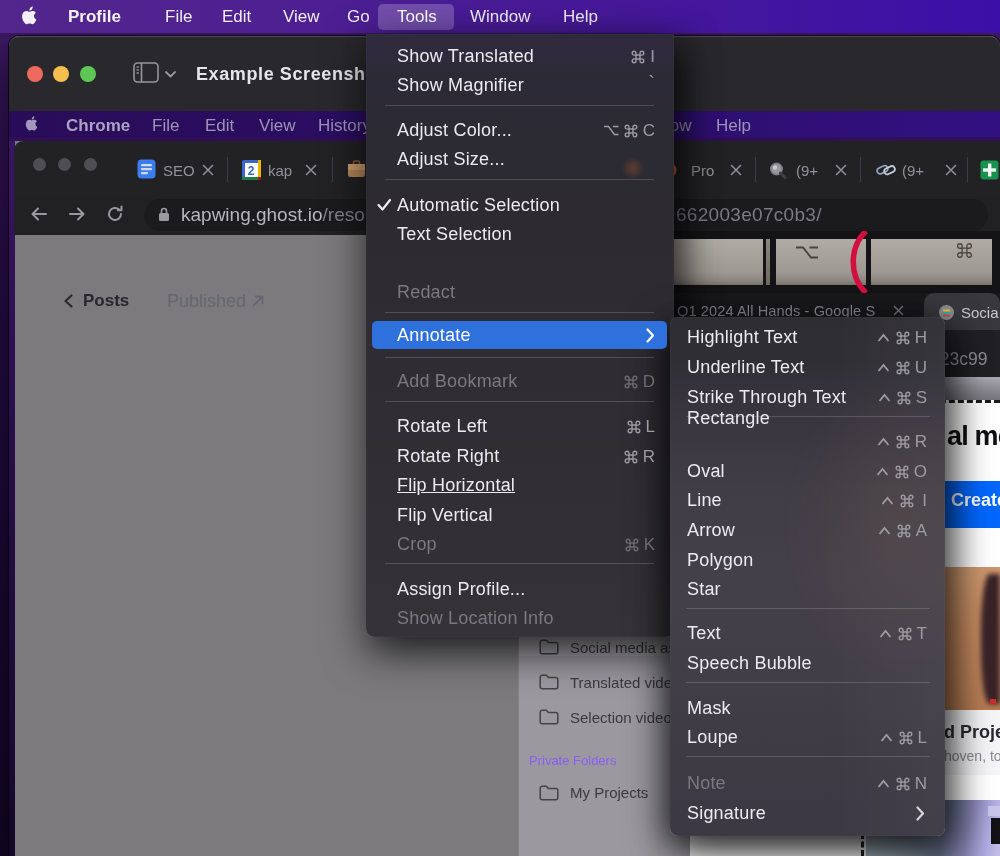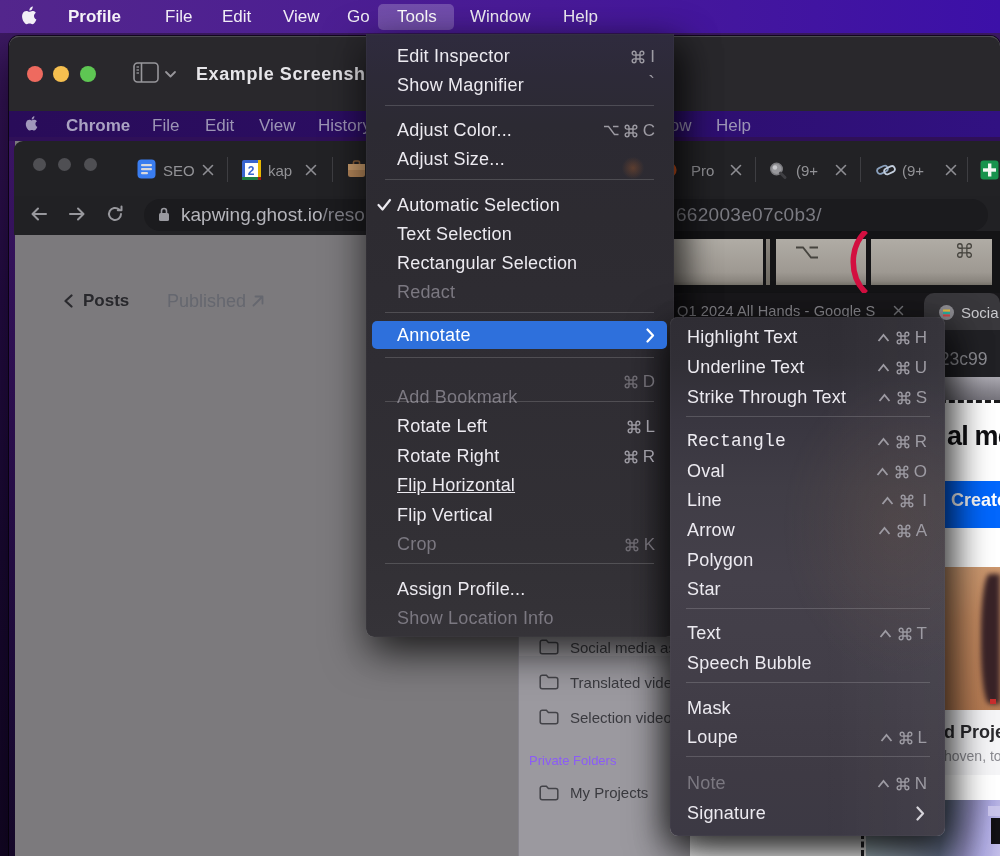--- a/index.html
+++ b/index.html
@@ -238,21 +238,21 @@
   <svg style="left:25px;top:115px;" width="14" height="17" viewBox="0 0 17 21">
     <path fill="#a198bb" d="M12.7 11.1c0-2.2 1.8-3.3 1.9-3.4-1-1.5-2.6-1.7-3.2-1.7-1.4-.1-2.7.8-3.3.8-.7 0-1.8-.8-2.9-.8-1.5 0-2.9.9-3.6 2.2-1.6 2.7-.4 6.6 1.1 8.8.7 1 1.6 2.2 2.7 2.2 1.1 0 1.5-.7 2.9-.7 1.3 0 1.7.7 2.9.7 1.2 0 2-1.1 2.7-2.1.9-1.2 1.2-2.4 1.2-2.5-.1-.1-2.4-1-2.4-3.5zM10.6 4.4c.6-.7 1-1.8.9-2.8-.9 0-1.9.6-2.5 1.3-.6.6-1 1.7-.9 2.7 1 .1 2-.5 2.5-1.2z"></path>
   </svg>
 
   <div id="menu1" style="left:366px;top:34px;width:308px;height:603px;background:linear-gradient(180deg,#2f2b3e 0%,#2d2a38 7%,#2c2a33 15%,#2d2b31 30%,#2f2d33 55%,#323035 85%,#353338 100%);border-radius:0 0 8px 8px;box-shadow:0 14px 38px 4px rgba(0,0,0,.50),14px 10px 34px -4px rgba(0,0,0,.50),0 0 1px rgba(255,255,255,.25) inset;"></div>
   <div style="left:366px;top:34px;width:308px;height:603px;border-radius:0 0 8px 8px;background:radial-gradient(circle 16px at 267px 134px, rgba(215,110,40,.28), rgba(215,110,40,0) 70%);"></div>
 
   <div id="menu2" style="left:670px;top:317px;width:275px;height:519px;background:linear-gradient(180deg,#2f2d34 0%,#312f36 9%,#393640 20%,#403d46 33%,#44404a 50%,#423e48 70%,#3e3a44 88%,#3c3944 100%);border-radius:8px;box-shadow:0 14px 38px 4px rgba(0,0,0,.50),-12px 10px 30px -6px rgba(0,0,0,.45),14px 12px 34px -4px rgba(0,0,0,.5),0 0 1px rgba(255,255,255,.25) inset;"></div>
   <div style="left:670px;top:317px;width:275px;height:519px;border-radius:8px;background:radial-gradient(150px 200px at 82% 40%, rgba(125,95,70,.18), rgba(125,95,70,0) 75%),linear-gradient(90deg, rgba(255,255,255,0) 55%, rgba(255,255,255,.035));"></div>
 
-  <div class="mi tx" style="left:397px;top:46px;">Edit Inspector</div>
+  <div class="mi tx" style="left:397px;top:46px;">Show Translated</div>
   <div class="key" style="right:345px;top:46px;">
       <svg width="16" height="16" viewBox="0 0 16 16">
         <path class="kc" d="M6 6 H10 V10 H6 Z M6 6 V4.2 A1.9 1.9 0 1 0 4.1 6.1 H6 M10 6 V4.2 A1.9 1.9 0 1 1 11.9 6.1 H10 M6 10 V11.8 A1.9 1.9 0 1 1 4.1 9.9 H6 M10 10 V11.8 A1.9 1.9 0 1 0 11.9 9.9 H10"></path>
       </svg>
       <span>I</span>
     </div>
   <div class="mi tx" style="left:397px;top:75px;">Show Magnifier</div>
   <div class="key" style="right:345px;top:73px;">
       <span style="font-size:20px;">`</span>
     </div>
@@ -267,30 +267,29 @@
       </svg>
       <span>C</span>
     </div>
   <div class="mi tx" style="left:397px;top:149px;">Adjust Size...</div>
   <div class="sep1" style="top:179px;"></div>
   <svg style="left:377px;top:198px;" width="15" height="14" viewBox="0 0 15 14">
       <path d="M1.5 7 L5.5 11.5 L13 2" fill="none" stroke="#eceaf0" stroke-width="2.2" stroke-linecap="round" stroke-linejoin="round"></path>
     </svg>
   <div class="mi tx" style="left:397px;top:195px;">Automatic Selection</div>
   <div class="mi tx" style="left:397px;top:224px;">Text Selection</div>
-  <div class="mi tx" style="left:397px;top:253px;">Rectangular Selection</div>
   <div class="mi dis tx" style="left:397px;top:282px;">Redact</div>
   <div class="sep1" style="top:312px;"></div>
   <div style="left:372px;top:321px;width:295px;height:28px;background:#2e70dc;border-radius:5px;"></div>
   <div class="mi tx" style="left:397px;top:325px;color:#ffffff;">Annotate</div>
   <svg style="left:646px;top:328px;" width="9" height="15" viewBox="0 0 9 15">
       <path d="M1.5 1.5 L7 7.5 L1.5 13.5" fill="none" stroke="#ffffff" stroke-width="2.2" stroke-linecap="round" stroke-linejoin="round"></path>
     </svg>
   <div class="sep1" style="top:357px;"></div>
-  <div class="mi dis tx" style="left:397px;top:371px;margin-top:16px;">Add Bookmark</div>
+  <div class="mi dis tx" style="left:397px;top:371px;">Add Bookmark</div>
   <div class="key dkey" style="right:345px;top:371px;">
       <svg width="16" height="16" viewBox="0 0 16 16">
         <path class="kc" d="M6 6 H10 V10 H6 Z M6 6 V4.2 A1.9 1.9 0 1 0 4.1 6.1 H6 M10 6 V4.2 A1.9 1.9 0 1 1 11.9 6.1 H10 M6 10 V11.8 A1.9 1.9 0 1 1 4.1 9.9 H6 M10 10 V11.8 A1.9 1.9 0 1 0 11.9 9.9 H10"></path>
       </svg>
       <span>D</span>
     </div>
   <div class="sep1" style="top:401px;"></div>
   <div class="mi tx" style="left:397px;top:416px;">Rotate Left</div>
   <div class="key" style="right:345px;top:416px;">
       <svg width="16" height="16" viewBox="0 0 16 16">
@@ -342,21 +341,21 @@
   <div class="key" style="right:73px;top:387px;">
       <svg width="15" height="11" viewBox="0 0 15 11">
         <path class="kc" style="stroke-width:1.8" d="M2.5 9 L7.5 3 L12.5 9"></path>
       </svg>
       <svg width="16" height="16" viewBox="0 0 16 16">
         <path class="kc" d="M6 6 H10 V10 H6 Z M6 6 V4.2 A1.9 1.9 0 1 0 4.1 6.1 H6 M10 6 V4.2 A1.9 1.9 0 1 1 11.9 6.1 H10 M6 10 V11.8 A1.9 1.9 0 1 1 4.1 9.9 H6 M10 10 V11.8 A1.9 1.9 0 1 0 11.9 9.9 H10"></path>
       </svg>
       <span>S</span>
     </div>
   <div class="sep2" style="top:416px;"></div>
-  <div class="mi tx" style="left:687px;top:431px;font-family:Liberation Mono, monospace;">Rectangle</div>
+  <div class="mi tx" style="left:687px;top:408px;">Rectangle</div>
   <div class="key" style="right:73px;top:431px;">
       <svg width="15" height="11" viewBox="0 0 15 11">
         <path class="kc" style="stroke-width:1.8" d="M2.5 9 L7.5 3 L12.5 9"></path>
       </svg>
       <svg width="16" height="16" viewBox="0 0 16 16">
         <path class="kc" d="M6 6 H10 V10 H6 Z M6 6 V4.2 A1.9 1.9 0 1 0 4.1 6.1 H6 M10 6 V4.2 A1.9 1.9 0 1 1 11.9 6.1 H10 M6 10 V11.8 A1.9 1.9 0 1 1 4.1 9.9 H6 M10 10 V11.8 A1.9 1.9 0 1 0 11.9 9.9 H10"></path>
       </svg>
       <span>R</span>
     </div>
   <div class="mi tx" style="left:687px;top:461px;">Oval</div>

